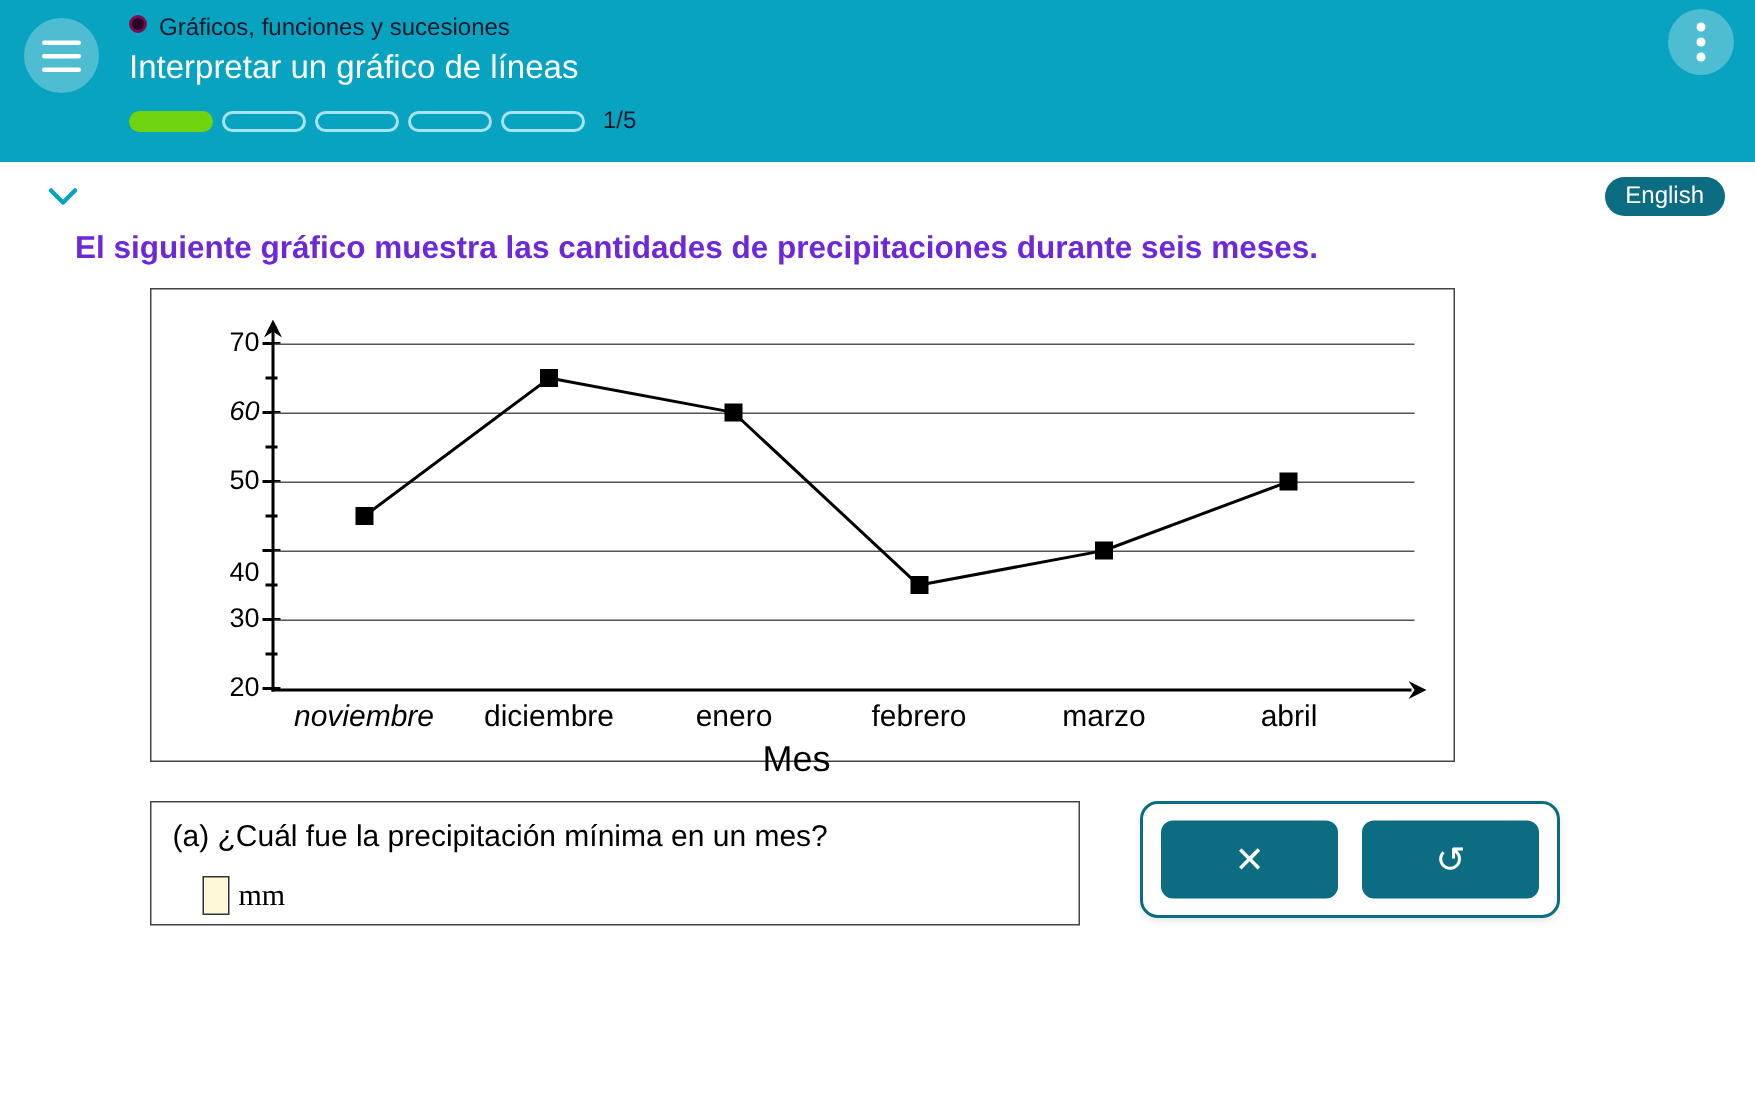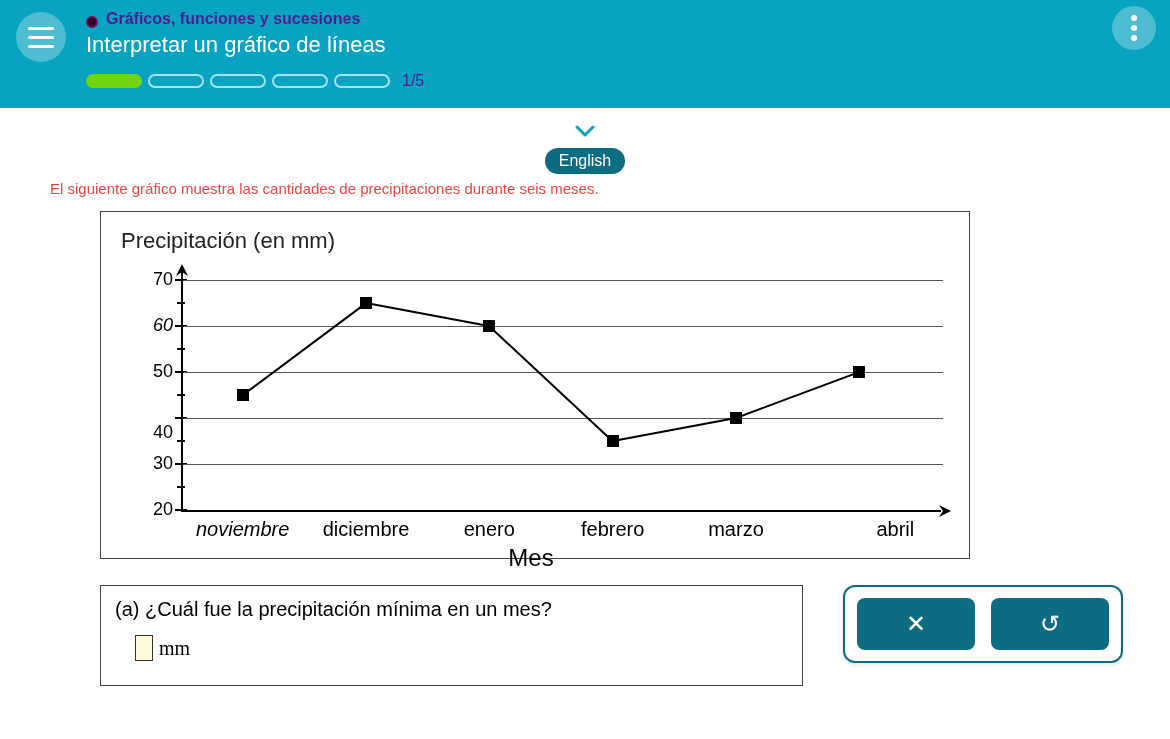--- a/index.html
+++ b/index.html
@@ -22,50 +22,49 @@
     .menu-btn {
       width: 50px; height: 50px; border-radius: 50%;
       background: #4fbdd1;
       display: flex; flex-direction: column; justify-content: center; align-items: center;
       gap: 6px; cursor: pointer;
       margin-right: 20px;
       margin-top: 4px;
     }
     .menu-btn span { display:block; width:26px; height:3px; background:#fff; border-radius:2px; }
     .header-text { flex: 1; }
-    .breadcrumb-line { display:flex; align-items:flex-end; gap:8px; color:#4c1d95; font-size:16px; font-weight:700; margin-top:2px;}
+    .breadcrumb-line { display:flex; align-items:flex-start; gap:8px; color:#0f172a; font-size:16px; font-weight:400; margin-top:2px;}
     .bc-dot { width:12px; height:12px; border-radius:50%; border: 2px solid #7a0c52; background:#2b0022; }
     .title { color:#fff; font-size:22px; margin-top:4px; font-weight:400;}
     .progress-row { display:flex; align-items:center; gap:6px; margin-top:14px; }
     .seg { width:56px; height:14px; border:2px solid #a6e3ee; border-radius:8px; }
     .seg.filled { background:#6fd40f; border-color:#6fd40f; }
-    .progress-label { color:#4c1d95; font-size:16px; margin-left:6px; }
+    .progress-label { color:#0f172a; font-size:16px; margin-left:6px; }
     .more-btn {
       width: 44px; height:44px; border-radius:50%; background:#4fbdd1;
       display:flex; flex-direction:column; align-items:center; justify-content:center; gap:4px;
       cursor:pointer; position:absolute; right:14px; top:6px;
     }
     .more-btn span { width:6px; height:6px; background:#fff; border-radius:50%; }
 
     .toolbar {
       display:flex; justify-content:space-between; align-items:center;
       padding: 6px 20px 0 20px;
-      flex-direction: column;
     }
     .collapse-btn {
       width:44px; height:34px; display:flex; align-items:center; justify-content:center;
       color:#08a3c1; cursor:pointer;
     }
     .lang-pill {
       background:#0b6c82; color:#fff; border-radius:18px; padding:4px 14px; font-size:16px;
       cursor:pointer;
     }
 
     .content { padding: 6px 40px 0 50px; }
-    .prompt { font-size:15px; color:#ef4444; margin-bottom:14px; }
+    .prompt { font-size:21px; color:#6d28d9; margin-bottom:14px;font-weight:bold; }
 
     .chart-box {
       border: 1.5px solid #444; width: 870px; padding: 16px 20px 18px 20px;
       margin-left: 50px;
     }
     .chart-title { font-size:22px; color:#222; margin-bottom:6px; }
     .chart-area { position:relative; width: 820px; height: 280px; }
     .x-axis-line { position:absolute; left:60px; top:250px; width:760px; height:2px; background:#000;}
     .x-arrow { position:absolute; left:818px; top:244px; }
     .y-axis-line { position:absolute; left:60px; top:12px; width:2px; height:240px; background:#000;}
@@ -77,21 +76,21 @@
 
     .grid-line { position:absolute; left:62px; height:1px; background:#555; }
 
     .x-lbl { position:absolute; top:258px; font-size:20px; text-align:center; transform:translateX(-50%); }
     .x-axis-title { position:absolute; top:284px; left:50%; transform:translateX(-50%); font-size:24px; }
 
     .marker { position:absolute; width:12px; height:12px; background:#000; transform:translate(-50%,-50%); }
     .seg-line { position:absolute; height:2px; background:#000; transform-origin: left center; }
 
     .question-row { display:flex; gap:40px; margin-top:26px; margin-left:50px; }
-    .question-box { border:1.5px solid #444; width:703px; padding:12px 14px 24px 14px;}
+    .question-box { border:1.5px solid #444; width:620px; padding:12px 14px 6px 14px;}
     .q-text { font-size:20px; }
     .answer-line { display:flex; align-items:center; gap:6px; margin-top:14px; margin-left:20px;}
     .answer-input { width:18px; height:26px; border:1.5px solid #333; background:#fff8d6; cursor:text;}
     .unit { font-size:20px; font-family: 'Times New Roman', serif;}
 
     .action-box {
       border:2px solid #0b6c82; border-radius:12px; padding:10px 12px; display:flex; gap:16px;
       box-shadow: 0 2px 4px rgba(0,0,0,0.1);
       height: 78px;
       align-items: center;
@@ -138,21 +137,20 @@
         <path d="M4 8 L12 16 L20 8" fill="none" stroke="#08a3c1" stroke-width="3" stroke-linecap="round" stroke-linejoin="round"></path>
       </svg>
   </div>
   <div class="lang-pill">English</div>
 </div>
 
 <div class="content">
   <div class="prompt">El siguiente gráfico muestra las cantidades de precipitaciones durante seis meses.</div>
 
   <div class="chart-box">
-    <div class="chart-title">Precipitación (en mm)</div>
     <div class="chart-area" id="chartArea">
       <div class="y-axis-line"></div>
       <div class="y-arrow">
         <svg width="14" height="14">
             <path d="M7 0 L13 12 L7 8 L1 12 Z" fill="#000"></path>
           </svg>
       </div>
       <div class="x-axis-line"></div>
       <div class="x-arrow">
         <svg width="14" height="14">
@@ -180,21 +178,21 @@
         <div class="y-minor" style="top: 226px;"></div>
         <div class="y-minor" style="top: 180px;"></div>
         <div class="y-minor" style="top: 134px;"></div>
         <div class="y-minor" style="top: 88px;"></div>
         <div class="y-minor" style="top: 42px;"></div>
         <div class="x-lbl" style="left: 121.667px; font-style: italic;">noviembre</div>
         <div class="x-lbl" style="left: 245px;">diciembre</div>
         <div class="x-lbl" style="left: 368.333px;">enero</div>
         <div class="x-lbl" style="left: 491.667px;">febrero</div>
         <div class="x-lbl" style="left: 615px;">marzo</div>
-        <div class="x-lbl" style="left: 738.333px; margin-left: 36px;">abril</div>
+        <div class="x-lbl" style="left: 738.333px;">abril</div>
         <div class="seg-line" style="left: 121.667px; top: 134px; width: 153.867px; transform: rotate(-36.7209deg);"></div>
         <div class="seg-line" style="left: 245px; top: 42px; width: 125.46px; transform: rotate(10.5635deg);"></div>
         <div class="seg-line" style="left: 368.333px; top: 65px; width: 168.63px; transform: rotate(42.9975deg);"></div>
         <div class="seg-line" style="left: 491.667px; top: 180px; width: 125.46px; transform: rotate(-10.5635deg);"></div>
         <div class="seg-line" style="left: 615px; top: 157px; width: 131.632px; transform: rotate(-20.4542deg);"></div>
         <div class="marker" style="left: 121.667px; top: 135px;"></div>
         <div class="marker" style="left: 245px; top: 43px;"></div>
         <div class="marker" style="left: 368.333px; top: 66px;"></div>
         <div class="marker" style="left: 491.667px; top: 181px;"></div>
         <div class="marker" style="left: 615px; top: 158px;"></div>

